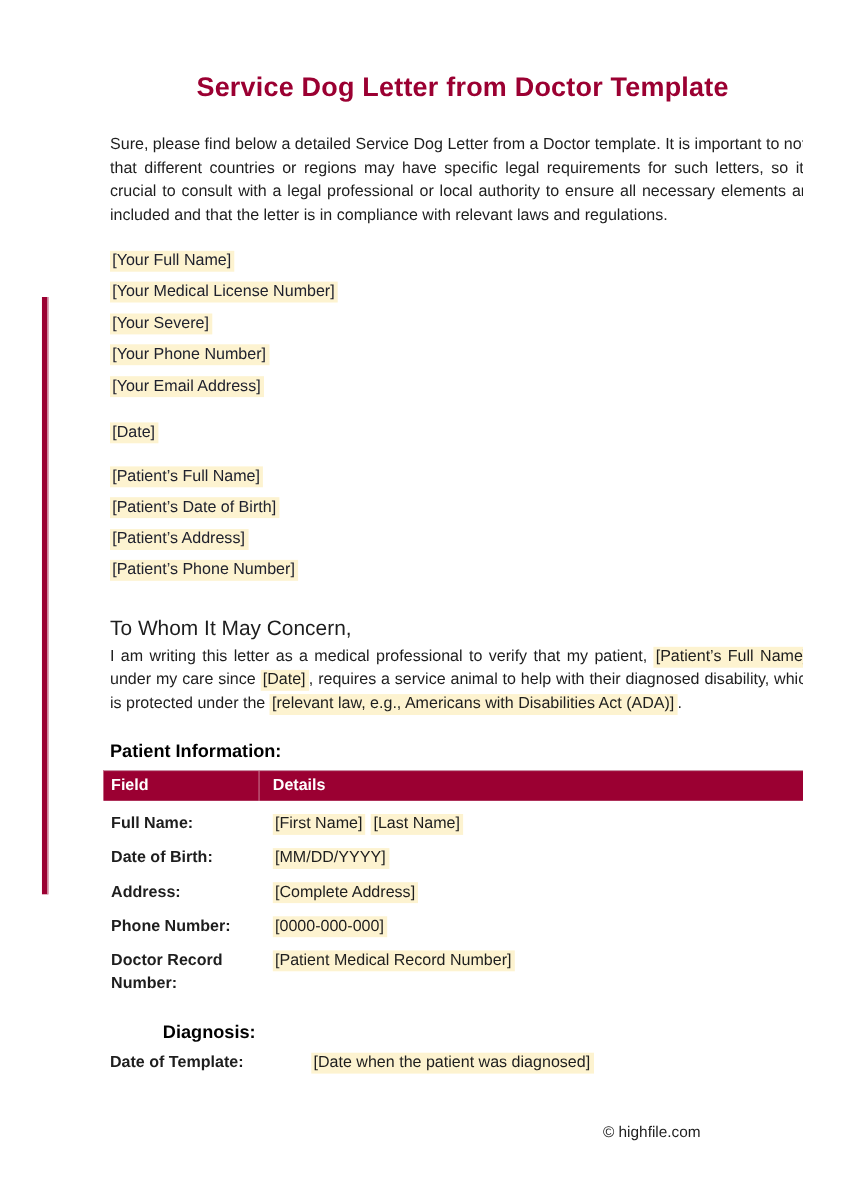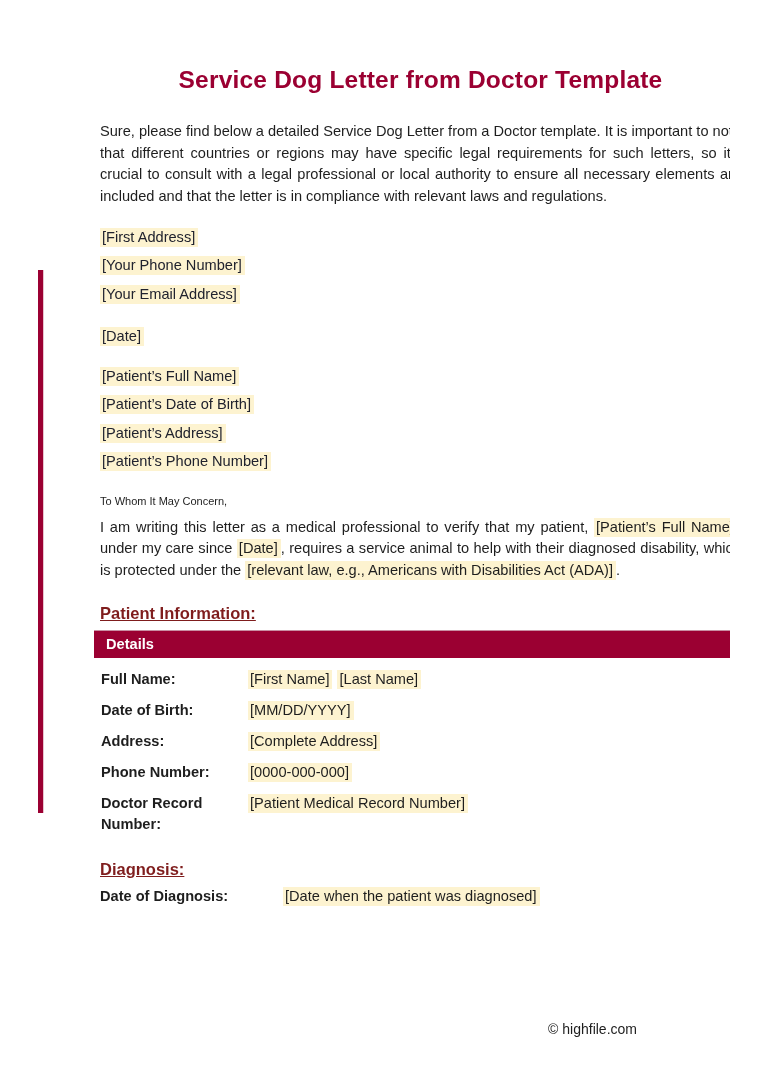--- a/index.html
+++ b/index.html
@@ -45,36 +45,35 @@
   .fields-block { margin-top:20px; }
   .hl-line {
     font-size:14.6px;
     line-height:19.5px;
     margin-bottom:9px;
     color:#20222e;
   }
   .date-block { margin-top:23px; }
   .patient-block { margin-top:20px; }
   .salutation {
-    margin-top:19px;
-    font-size:11px;
+    margin-top:32px;
+    font-size:19px;
     line-height:21.7px;
   }
   .body-par {
     margin-top:4px;
     font-size:14.6px;
     line-height:21.7px;
     text-align:justify;
   }
   .section-heading {
-    color:#7f1d1d;
+    color:#000000;
     font-size:16.5px;
     font-weight:bold;
     line-height:20px;
-    text-decoration:underline;
   }
   .pi-heading { margin-top:21px; }
   .info-table {
     margin-top:7px;
     margin-left:-6px;
     width:657px;
   }
   .thead {
     display:flex;
     background:#9B0032;
@@ -97,21 +96,21 @@
     font-size:14.6px;
     line-height:21px;
     margin-bottom:10px;
   }
   .trow .c1 {
     width:142px; padding-left:7px;
     font-weight:bold;
   }
   .trow .c2 { padding-left:12px;text-align:center; }
   .hl-gap { margin-right:5px; }
-  .diag-heading { margin-top:24px; }
+  .diag-heading { margin-top:24px;margin-left:48px; }
   .diag-par {
     margin-top:7px;
     font-size:14.6px;
     line-height:29px;
     text-align:justify;
     color:#20222e;
   }
   .diag-date-row {
     margin-top:7px;
     display:flex;
@@ -133,21 +132,23 @@
 
   <div class="left-bar"></div>
 
   <div class="content">
 
     <h1 class="doc-title">Service Dog Letter from Doctor Template</h1>
 
     <p class="intro">Sure, please find below a detailed Service Dog Letter from a Doctor template. It is important to note that different countries or regions may have specific legal requirements for such letters, so it’s crucial to consult with a legal professional or local authority to ensure all necessary elements are included and that the letter is in compliance with relevant laws and regulations.</p>
 
     <div class="fields-block">
-      <p class="hl-line"><span class="hl">[First Address]</span></p>
+      <p class="hl-line"><span class="hl">[Your Full Name]</span></p>
+      <p class="hl-line"><span class="hl">[Your Medical License Number]</span></p>
+      <p class="hl-line"><span class="hl">[Your Severe]</span></p>
       <p class="hl-line"><span class="hl">[Your Phone Number]</span></p>
       <p class="hl-line"><span class="hl">[Your Email Address]</span></p>
     </div>
 
     <div class="date-block">
       <p class="hl-line"><span class="hl">[Date]</span></p>
     </div>
 
     <div class="patient-block">
       <p class="hl-line"><span class="hl">[Patient’s Full Name]</span></p>
@@ -157,20 +158,21 @@
     </div>
 
     <p class="salutation">To Whom It May Concern,</p>
 
     <p class="body-par"><span>I am writing this letter as a medical professional to verify that my patient, </span><span class="hl">[Patient’s Full Name]</span><span>, under my care since </span><span class="hl">[Date]</span><span>, requires a service animal to help with their diagnosed disability, which is protected under the </span><span class="hl">[relevant law, e.g., Americans with Disabilities Act (ADA)]</span><span>.</span></p>
 
     <h2 class="section-heading pi-heading">Patient Information:</h2>
 
     <div class="info-table">
       <div class="thead">
+        <div class="c1">Field</div>
         <div class="c2">Details</div>
       </div>
       <div class="tbody">
         <div class="trow">
           <div class="c1">Full Name:</div>
           <div class="c2"><span class="hl hl-gap">[First Name]</span><span class="hl">[Last Name]</span></div>
         </div>
         <div class="trow">
           <div class="c1">Date of Birth:</div>
           <div class="c2"><span class="hl">[MM/DD/YYYY]</span></div>
@@ -187,21 +189,21 @@
           <div class="c1">Doctor Record Number:</div>
           <div class="c2"><span class="hl">[Patient Medical Record Number]</span></div>
         </div>
       </div>
     </div>
 
     <h2 class="section-heading diag-heading">Diagnosis:</h2>
 
 
     <div class="diag-date-row">
-      <div class="lbl">Date of Diagnosis:</div>
+      <div class="lbl">Date of Template:</div>
       <div><span class="hl">[Date when the patient was diagnosed]</span></div>
     </div>
 
   </div>
 
   <div class="footer">© highfile.com</div>
 
 </div>
 
 </body></html>

